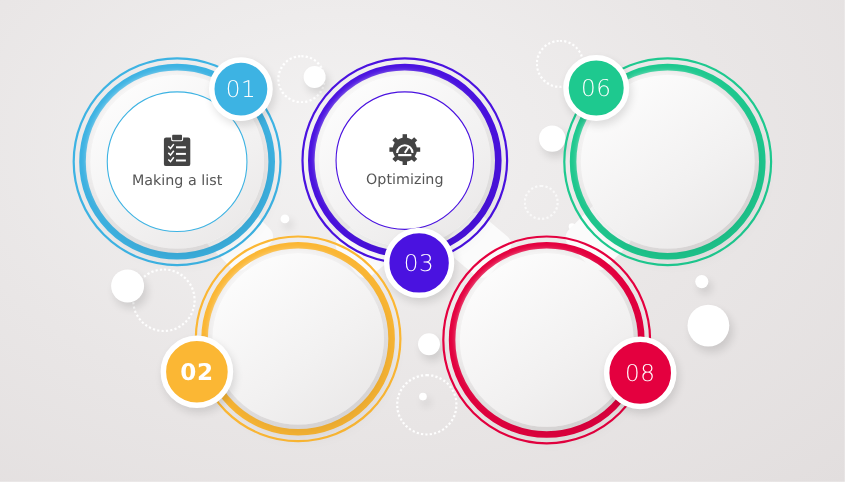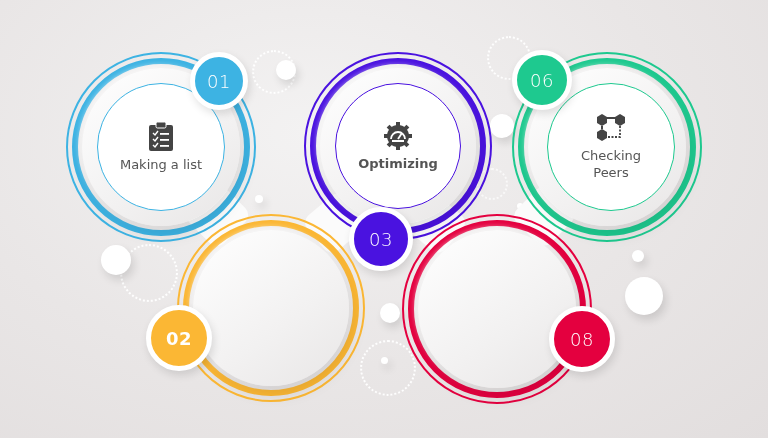--- a/index.html
+++ b/index.html
@@ -8,21 +8,21 @@
     font-family:"DejaVu Sans","Liberation Sans",sans-serif;}
   .deco-dot{position:absolute;border-radius:50%;background:#fff;box-shadow:3px 5px 8px rgba(0,0,0,0.12);}
   .dash-ring{position:absolute;border-radius:50%;border:2px dotted rgba(255,255,255,0.95);}
   .bridge{position:absolute;background:#fbfbfb;}
   .step{position:absolute;}
   .step .outer{position:absolute;border-radius:50%;box-sizing:border-box;}
   .step .thick{position:absolute;border-radius:50%;box-sizing:border-box;}
   .step .plate{position:absolute;border-radius:50%;background:linear-gradient(145deg,#ffffff 0%,#f2f1f1 60%,#e8e6e6 100%);box-shadow:4px 8px 16px rgba(0,0,0,0.10), -2px -2px 6px rgba(255,255,255,0.8);}
   .step .inner{position:absolute;border-radius:50%;box-sizing:border-box;background:#fff;display:flex;flex-direction:column;align-items:center;justify-content:center;}
   .step .label{font-size:13px;color:#555;text-align:center;line-height:17px;margin-top:4px;}
-  .badge{position:absolute;border-radius:50%;border:5px solid #fff;box-sizing:border-box;display:flex;align-items:center;justify-content:center;color:#fff;font-size:18px;font-weight:300;letter-spacing:0.5px;box-shadow:2px 4px 8px rgba(0,0,0,0.12);}
+  .badge{position:absolute;border-radius:50%;border:5px solid #fff;box-sizing:border-box;display:flex;align-items:center;justify-content:center;color:#fff;font-size:21px;font-weight:300;letter-spacing:0.5px;box-shadow:2px 4px 8px rgba(0,0,0,0.12);}
   svg{display:block;}
 </style>
 </head>
 <body>
 
 <div class="dash-ring" style="left:252px;top:50px;width:40px;height:40px;"></div>
 <div class="deco-dot" style="left:276px;top:60px;width:20px;height:20px;"></div>
 <div class="dash-ring" style="left:487px;top:36px;width:40px;height:40px;"></div>
 <div class="deco-dot" style="left:490px;top:114px;width:24px;height:24px;"></div>
 <div class="dash-ring" style="left:476px;top:168px;width:28px;height:28px;opacity:0.7;"></div>
@@ -54,21 +54,21 @@
           <rect x="12" y="11" width="9" height="1.8" fill="#fff"></rect>
           <rect x="12" y="17" width="9" height="1.8" fill="#fff"></rect>
           <rect x="12" y="23" width="9" height="1.8" fill="#fff"></rect>
         </svg>
     </span>
     <div class="label">Making a list</div>
   </div>
 </div>
 <div class="badge" style="left:190px;top:52px;width:58px;height:58px;background:#3db3e3;">01</div>
 
-<div class="step" style="left:304px;top:52px;width:188px;height:188px;font-weight:bold;">
+<div class="step" style="left:274px;top:52px;width:188px;height:188px;">
   <div class="outer" style="left:0;top:0;width:188px;height:188px;border:2px solid #4a12e0;"></div>
   <div class="thick" style="left:6px;top:6px;width:176px;height:176px;border:6px solid #4a12e0;"></div>
   <div class="plate" style="left:16px;top:16px;width:156px;height:156px;"></div>
   <div class="inner" style="left:31px;top:31px;width:126px;height:126px;border:1.5px solid #4a12e0;">
     <span>
       <svg width="30" height="30" viewBox="0 0 30 30">
           <g fill="#444">
             <circle cx="15" cy="15" r="11"></circle>
             <rect x="13" y="1" width="4" height="5"></rect>
             <rect x="13" y="24" width="4" height="5"></rect>
@@ -86,35 +86,20 @@
     </span>
     <div class="label">Optimizing</div>
   </div>
 </div>
 <div class="badge" style="left:349px;top:207px;width:64px;height:64px;background:#4a12e0;">03</div>
 
 <div class="step" style="left:512px;top:52px;width:190px;height:190px;">
   <div class="outer" style="left:0;top:0;width:190px;height:190px;border:2px solid #1ec98f;"></div>
   <div class="thick" style="left:6px;top:6px;width:178px;height:178px;border:6px solid #1ec98f;"></div>
   <div class="plate" style="left:16px;top:16px;width:158px;height:158px;"></div>
-  <div class="inner" style="left:35px;top:31px;width:128px;height:128px;border:1.5px solid #1ec98f;">
-    <span>
-      <svg width="32" height="30" viewBox="0 0 32 30">
-          <g fill="#444">
-            <path d="M2 4l5-3 5 3v6l-5 3-5-3z"></path>
-            <path d="M20 4l5-3 5 3v6l-5 3-5-3z"></path>
-            <path d="M2 19l5-3 5 3v6l-5 3-5-3z"></path>
-          </g>
-          <line x1="12" y1="5" x2="20" y2="5" stroke="#444" stroke-width="2"></line>
-          <line x1="7" y1="13" x2="7" y2="16" stroke="#444" stroke-width="2"></line>
-          <path d="M13 24h12V13" stroke="#444" stroke-width="1.8" stroke-dasharray="2 1.5" fill="none"></path>
-        </svg>
-    </span>
-    <div class="label"><span>Checking</span><br><span>Peers</span></div>
-  </div>
 </div>
 <div class="badge" style="left:512px;top:50px;width:60px;height:60px;background:#1ec98f;">06</div>
 
 <div class="step" style="left:177px;top:214px;width:188px;height:188px;">
   <div class="outer" style="left:0;top:0;width:188px;height:188px;border:2px solid #fbb734;"></div>
   <div class="thick" style="left:6px;top:6px;width:176px;height:176px;border:6px solid #fbb734;"></div>
   <div class="plate" style="left:16px;top:16px;width:156px;height:156px;"></div>
 </div>
 <div class="badge" style="left:146px;top:305px;width:66px;height:66px;background:#fbb734;font-weight:bold;">02</div>
 

